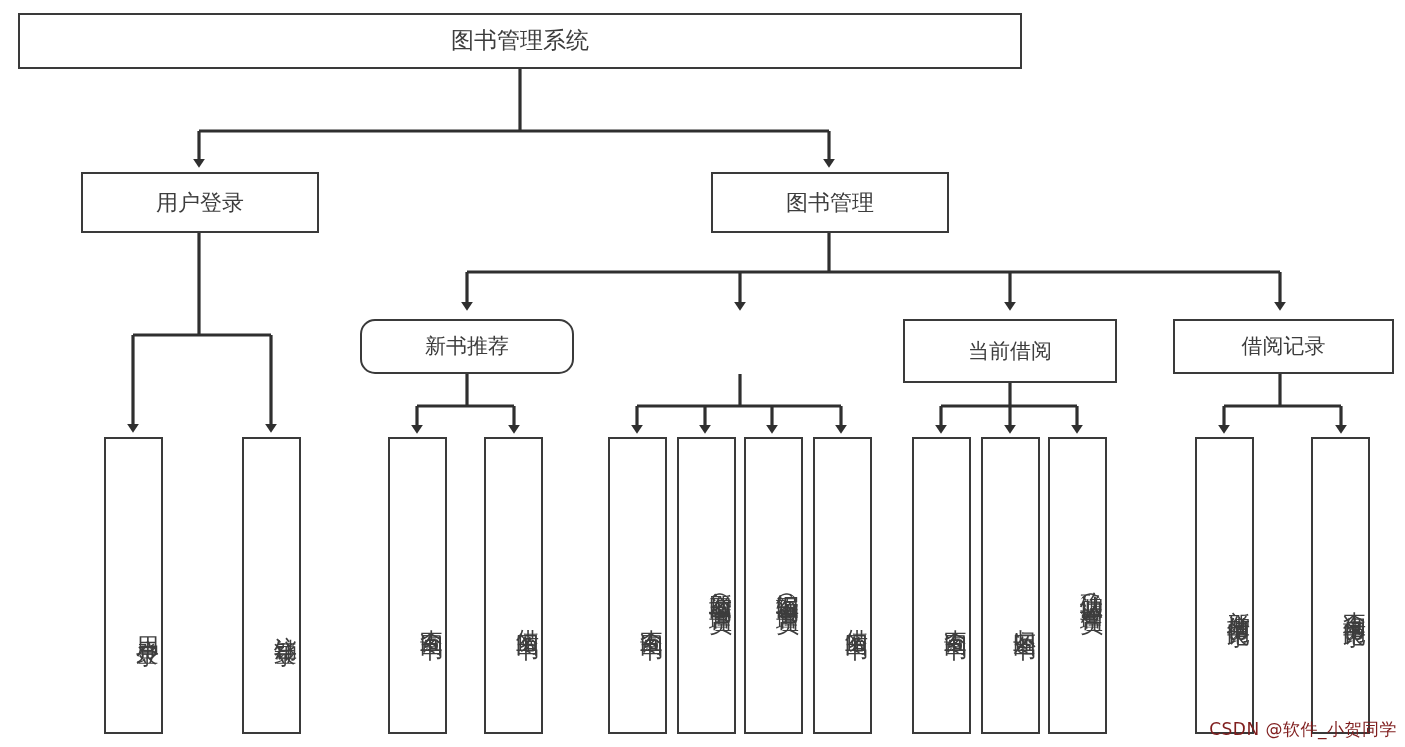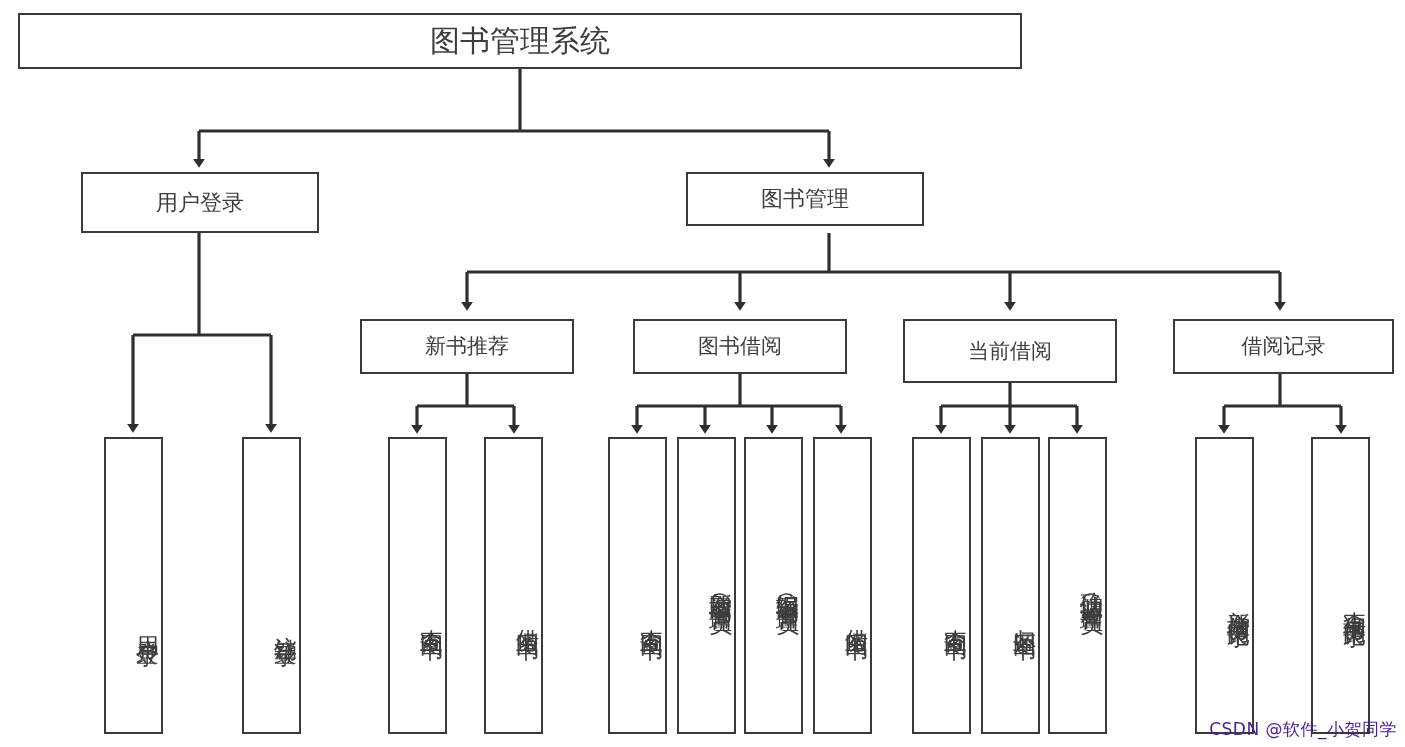--- a/index.html
+++ b/index.html
@@ -32,21 +32,21 @@
     border: 2.5px solid #3a3a3a;
     background: #ffffff;
     color: #3d3d3d;
     display: flex;
     align-items: center;
     justify-content: center;
     text-align: center;
     line-height: 1.18;
   }
   .node.root {
-    font-size: 30px;
+    font-size: 23px;
   }
   .node.level1 {
     font-size: 22px;
   }
   .node.level2 {
     font-size: 21px;
   }
   .node.leaf {
     writing-mode: vertical-rl;
     text-orientation: upright;
@@ -61,21 +61,21 @@
     padding-top: 4px;
   }
   .node-label {
     display: block;
   }
   .watermark {
     position: absolute;
     right: 8px;
     bottom: 6px;
     font-size: 17px;
-    color: #4c1d95;
+    color: #7f1d1d;
     letter-spacing: 0.5px;
     white-space: nowrap;
   }
 </style>
 </head>
 <body>
 
 <div id="canvas">
 
   <svg id="edges" viewBox="0 0 1405 747" xmlns="http://www.w3.org/2000/svg">
@@ -128,29 +128,26 @@
     </g>
   </svg>
 
   <div class="node root" style="left:18px; top:13px; width:1004px; height:56px;">
     <span class="node-label">图书管理系统</span>
   </div>
 
   <div class="node level1" style="left:81px; top:172px; width:238px; height:61px;">
     <span class="node-label">用户登录</span>
   </div>
-  <div class="node level1" style="left:686px; top:172px; width:238px; height:54px;text-align:right;">
+  <div class="node level1" style="left:711px; top:172px; width:238px; height:61px;text-align:right;">
     <span class="node-label">图书管理</span>
   </div>
 
-  <div class="node level2" style="left:360px; top:319px; width:214px; height:55px;">
+  <div class="node level2" style="left:360px; top:319px; width:214px; height:55px;border-radius:15px;">
     <span class="node-label">新书推荐</span>
-  </div>
-  <div class="node level2" style="left:633px; top:319px; width:214px; height:55px;">
-    <span class="node-label">图书借阅</span>
   </div>
   <div class="node level2" style="left:903px; top:319px; width:214px; height:64px;">
     <span class="node-label">当前借阅</span>
   </div>
   <div class="node level2" style="left:1173px; top:319px; width:221px; height:55px;">
     <span class="node-label">借阅记录</span>
   </div>
 
   <div class="node leaf" style="left:104px; top:437px; width:59px; height:297px; padding-top:76px;">
     <span class="node-label">用户登录</span>

